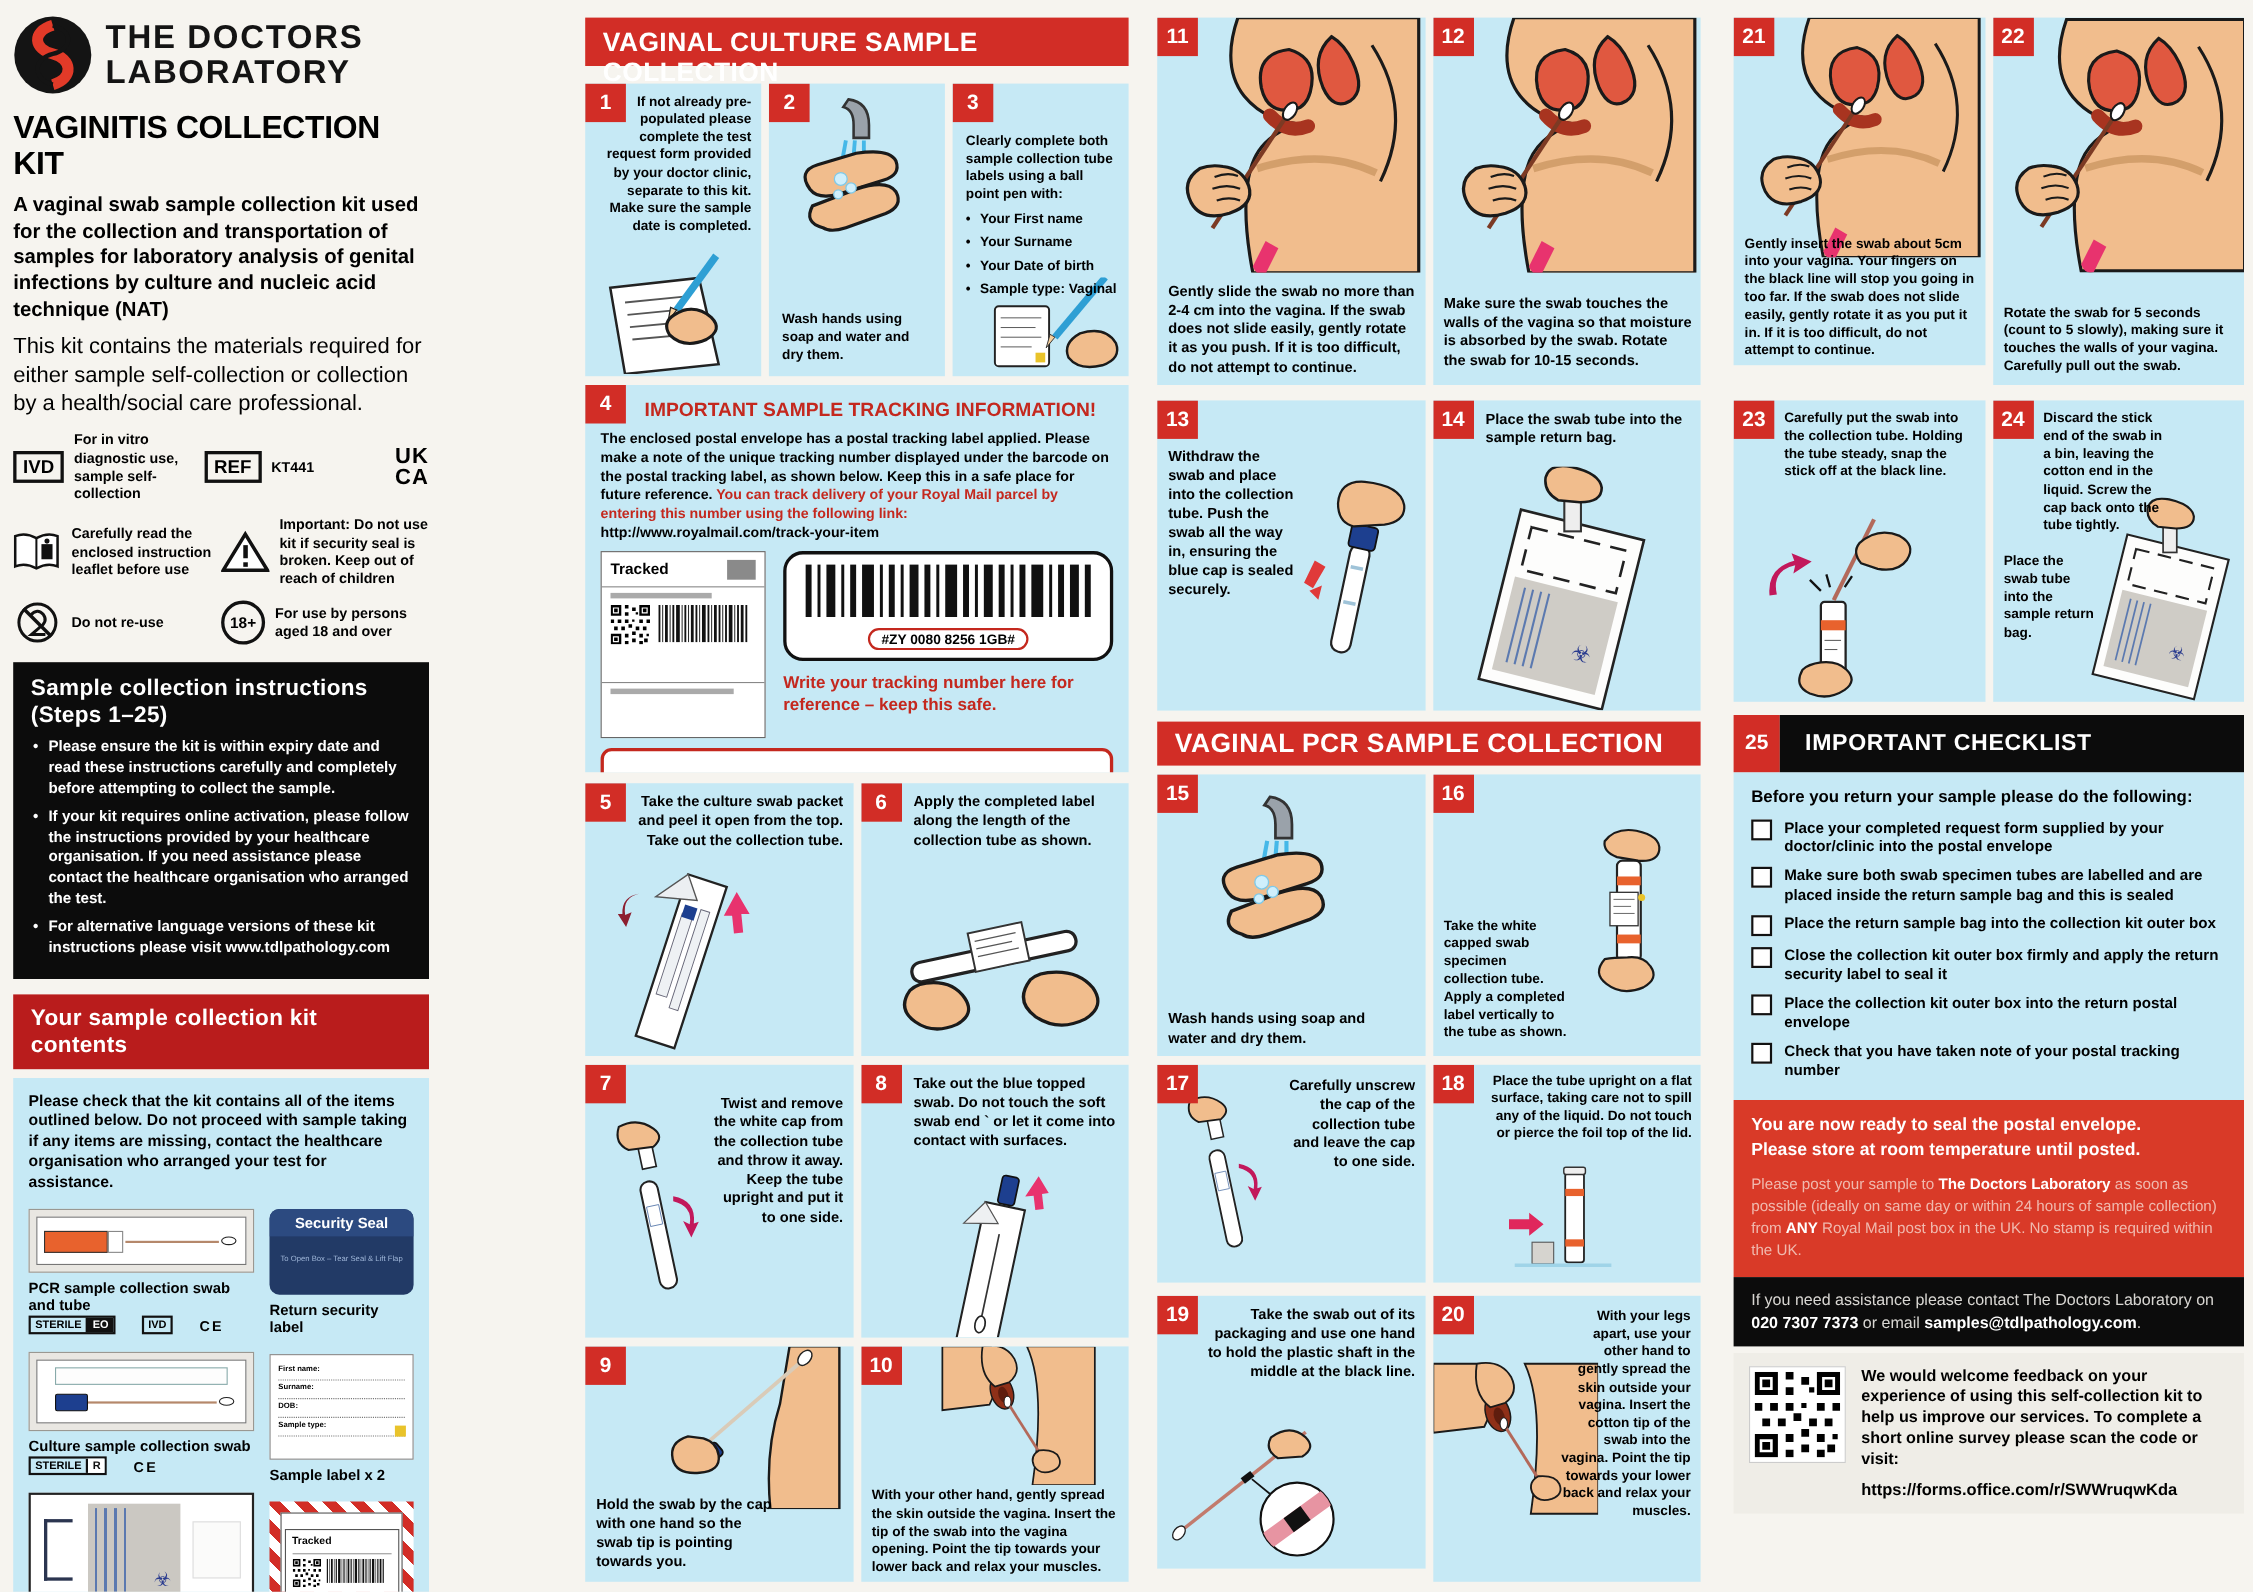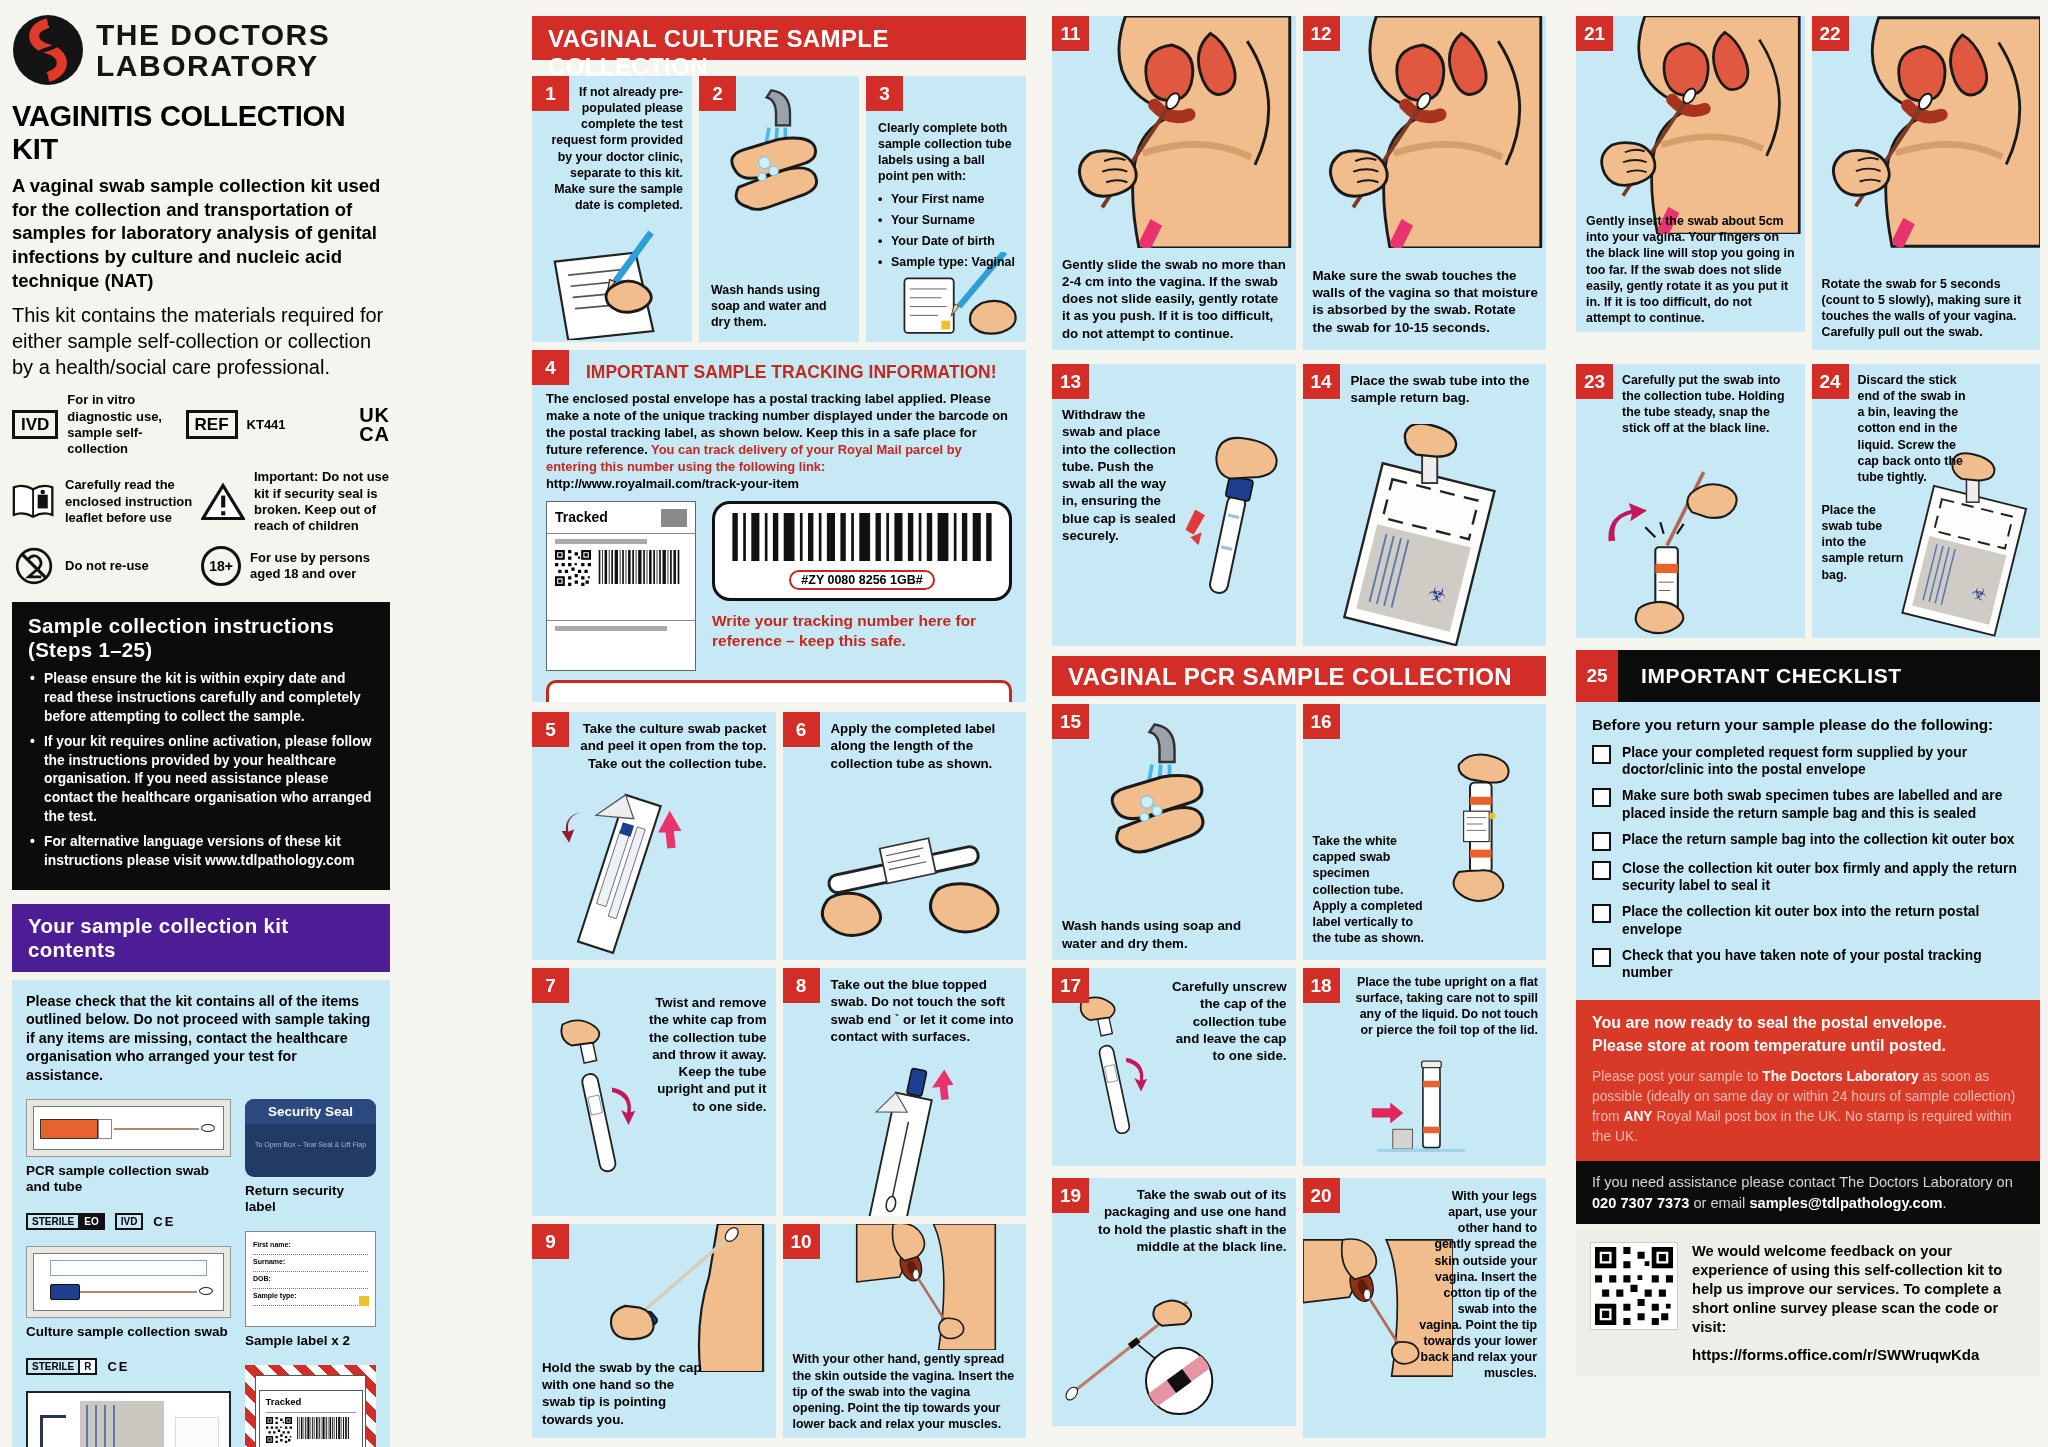--- a/index.html
+++ b/index.html
@@ -22,28 +22,28 @@
 .symcell{display:flex;align-items:center;gap:9px;flex:1}
 .symbox{border:3px solid #111;padding:1px 6px;font-size:17px;font-weight:bold;flex:none}
 .symicon{width:44px;height:40px;flex:none}
 .symtext{max-width:140px}
 .ukca{font-size:20px;font-weight:bold;line-height:.95;letter-spacing:1px;text-align:right}
 .age-circ{width:40px;height:40px;border:3px solid #111;border-radius:50%;display:flex;align-items:center;justify-content:center;font-size:14px;font-weight:bold;flex:none}
 .blackbox{background:#0c0c0c;color:#fff;padding:12px 16px;margin-top:16px}
 .blackbox h2{font-size:20.5px;font-weight:bold;margin-bottom:8px;letter-spacing:.3px}
 .bb-li{font-size:13.8px;font-weight:bold;line-height:1.35;margin:7px 0;padding-left:16px;position:relative}
 .bb-li::before{content:"•";position:absolute;left:2px}
-.blackbar{background:#4c1d95;color:#fff;padding:10px 16px;margin-top:14px;font-size:20.5px;font-weight:bold;letter-spacing:.3px}
+.blackbar{background:#b91c1c;color:#fff;padding:10px 16px;margin-top:14px;font-size:20.5px;font-weight:bold;letter-spacing:.3px}
 .bluebox{background:#c6e9f5;margin-top:8px;padding:12px 14px 16px}
 .kit-intro{font-size:14.3px;font-weight:bold;line-height:1.3}
 .kitgrid{display:flex;gap:14px;margin-top:14px}
 .kitL{width:205px}.kitR{flex:1}
 .kit-item{margin-bottom:16px}
 .kit-cap{font-size:13.5px;font-weight:bold;margin-top:6px;line-height:1.2}
-.marks{display:flex;align-items:center;gap:10px;margin-top:18px}
+.marks{display:flex;align-items:flex-end;gap:24px;margin-top:1px}
 .markbox{display:flex;border:2px solid #111;font-size:10px;font-weight:bold}
 .markbox span{padding:1px 4px}
 .markbox span+span{border-left:2px solid #111;background:#111;color:#fff}
 .markbox.inv span+span{background:#fff;color:#111}
 .markivd{border:2px solid #111;font-size:10px;font-weight:bold;padding:1px 4px}
 .cemark{font-size:13px;font-weight:bold;letter-spacing:2px}
 .pack{background:#e9e7e2;border:1px solid #9a9892;padding:6px}
 .pack-in{background:#fff;border:1px solid #777;position:relative}
 .stick{position:absolute;height:2.5px;background:#b5886b}
 .tip{position:absolute;width:14px;height:8px;background:#fff;border:1.5px solid #222;border-radius:50%}

